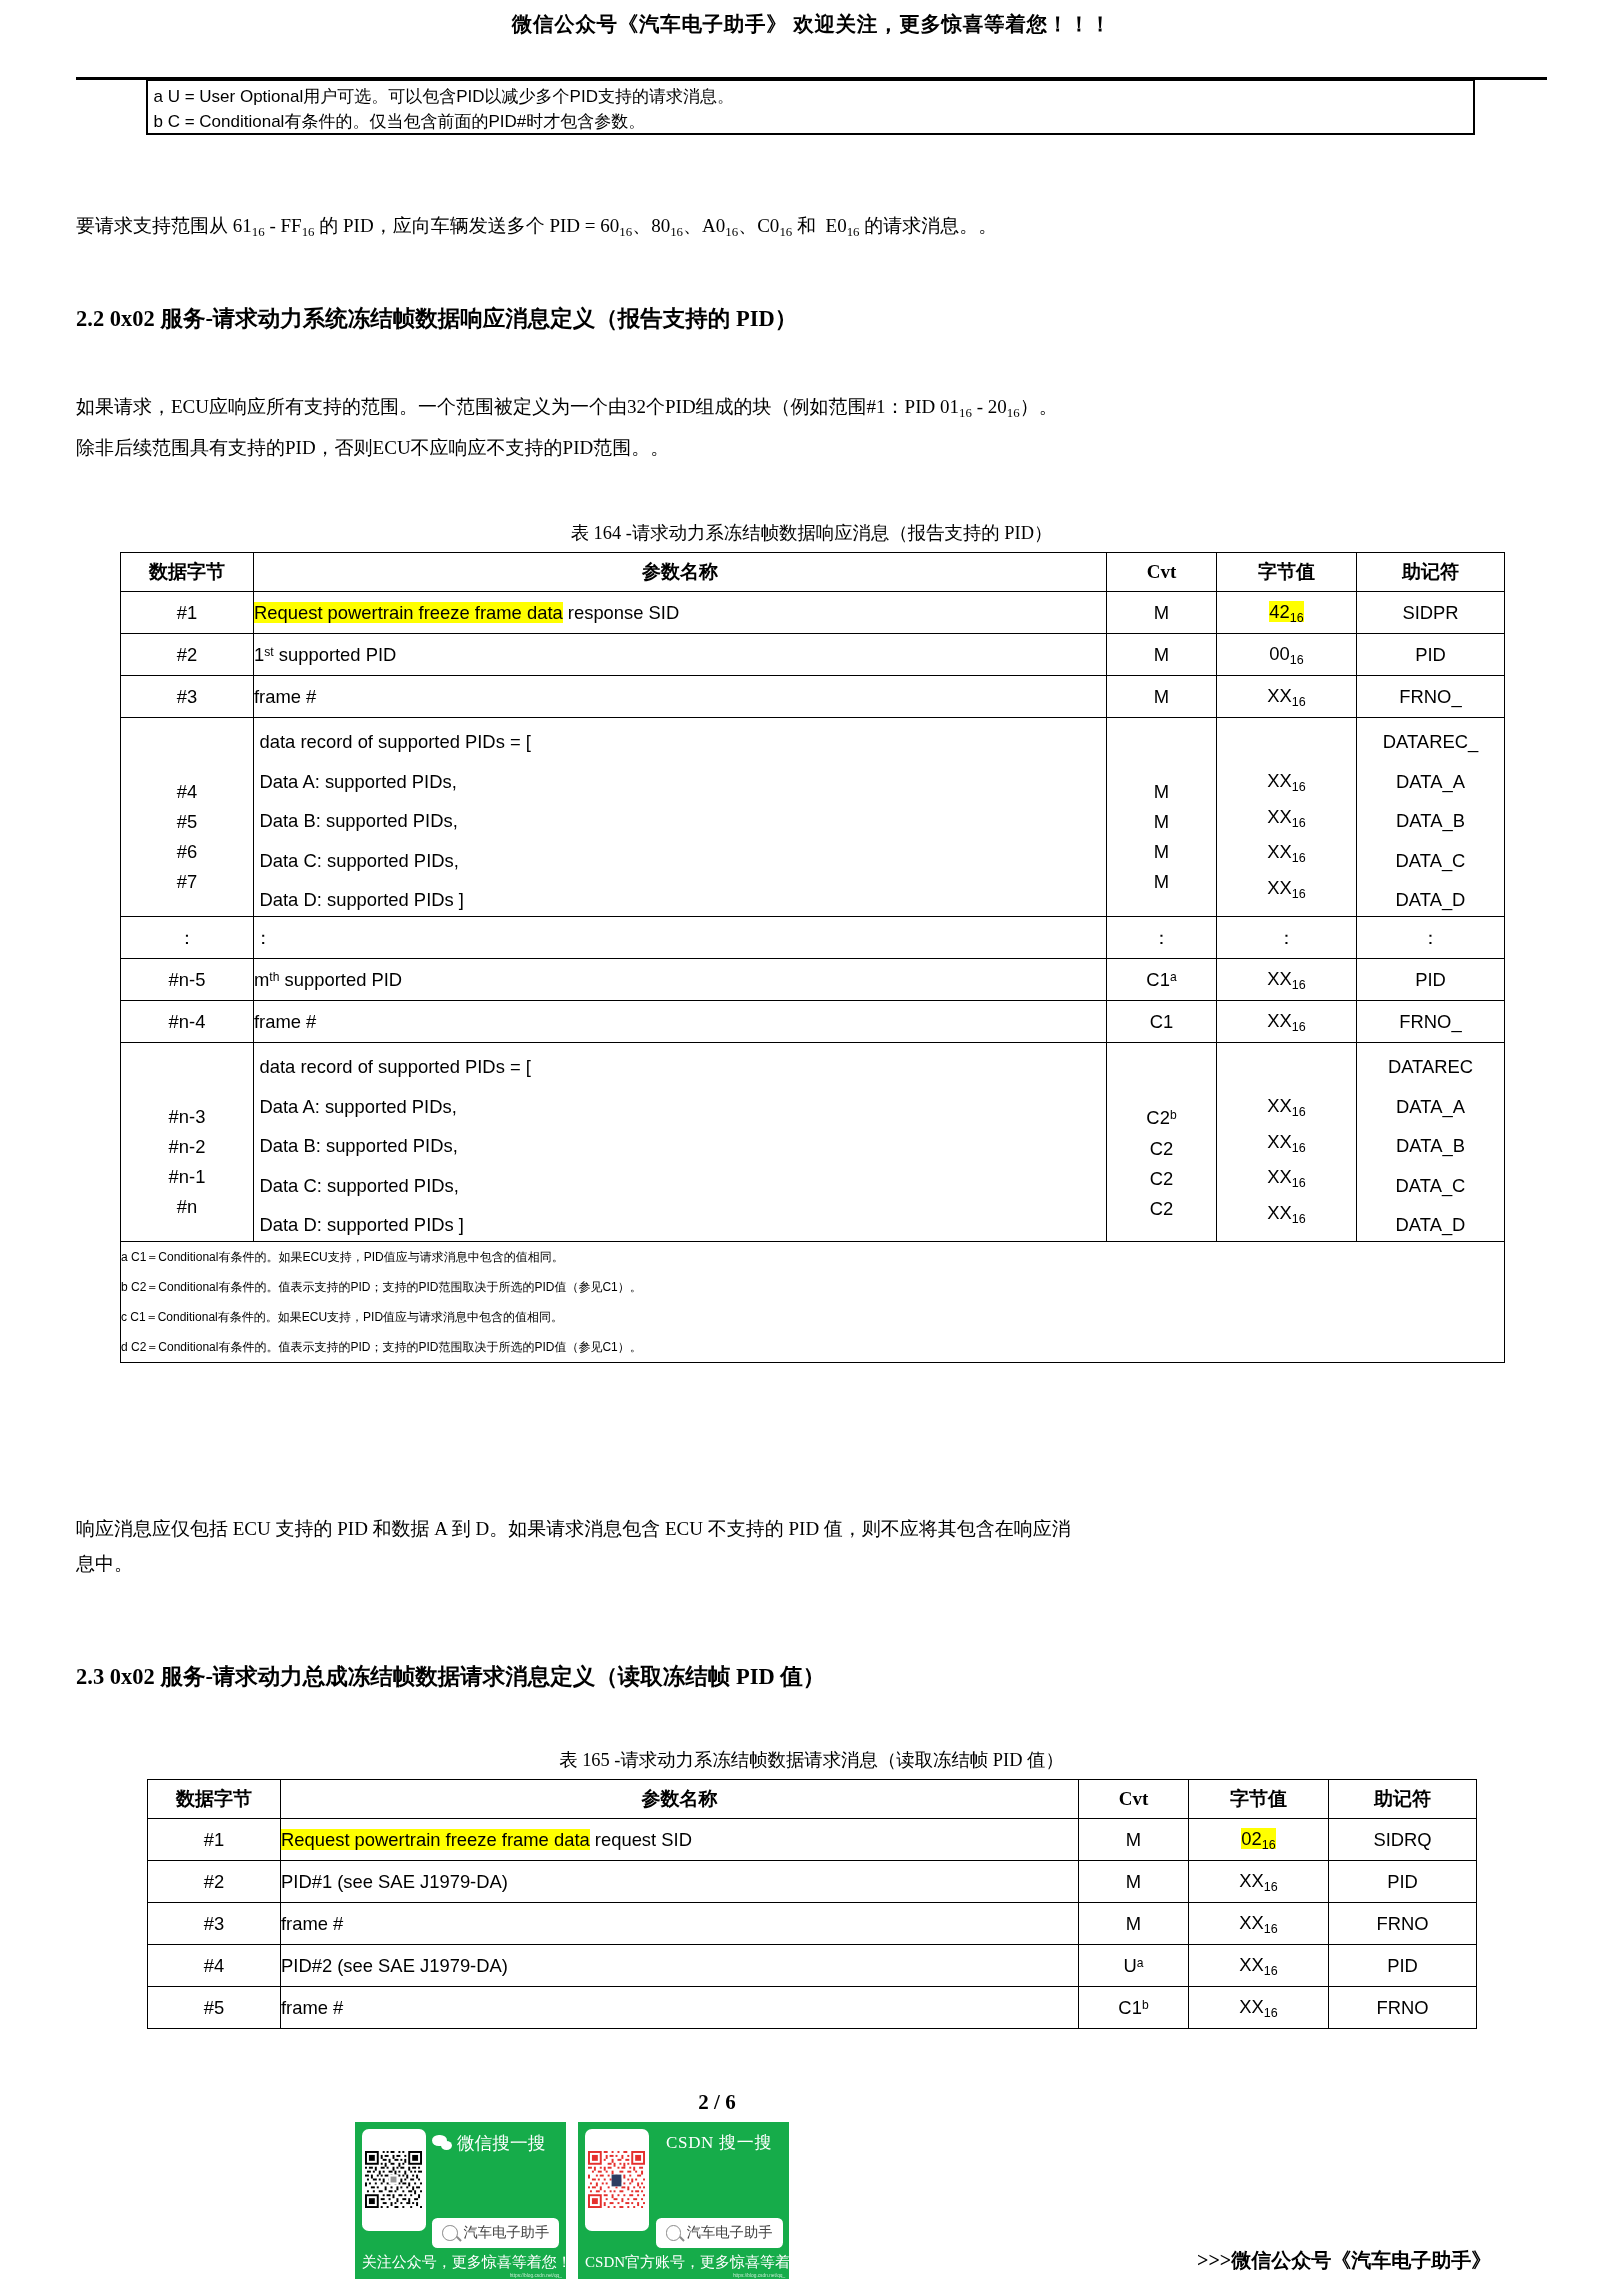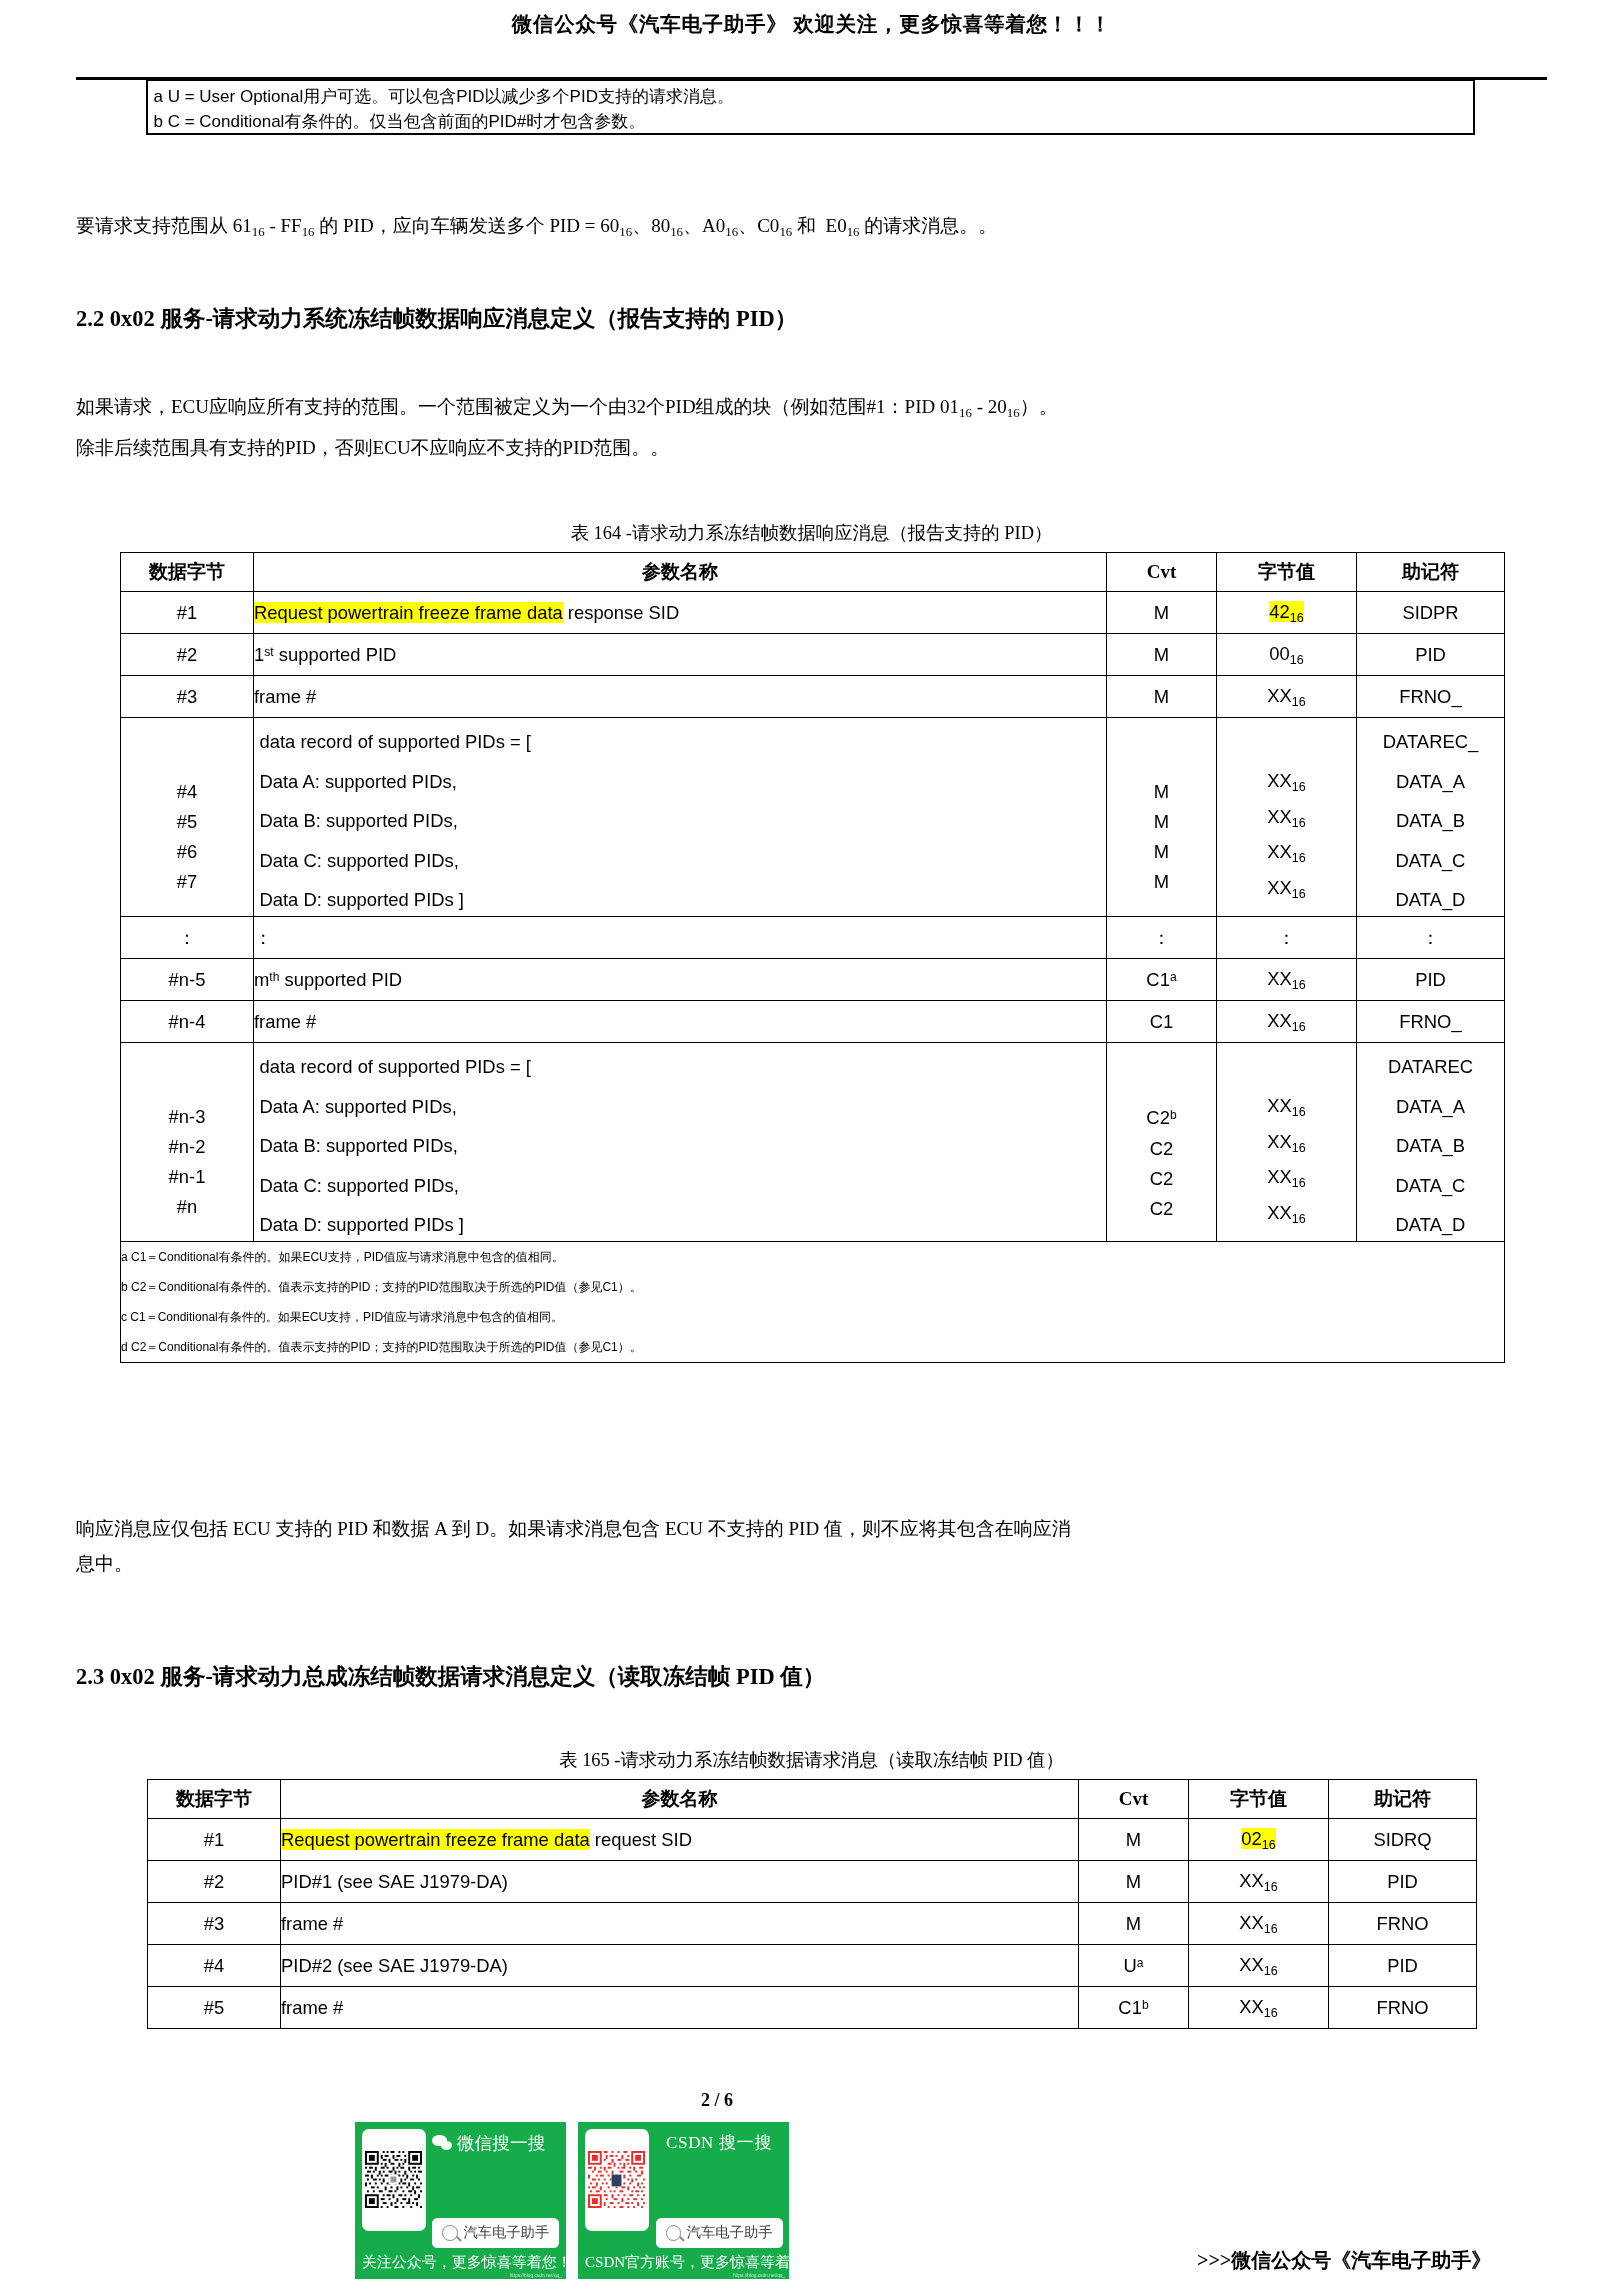--- a/index.html
+++ b/index.html
@@ -137,21 +137,21 @@
   }
 
   
   .page-num {
     position: absolute;
     width: 1434px;
     left: 0;
     text-align: center;
     font-family: "Liberation Serif", "DejaVu Serif", serif;
     font-weight: bold;
-    font-size: 18px;
+    font-size: 21px;
   }
   .promo-row {
     position: absolute;
     left: 355px;
     top: 2122px;
     display: flex;
     gap: 12.3px;
   }
   .promo {
     width: 211px;

